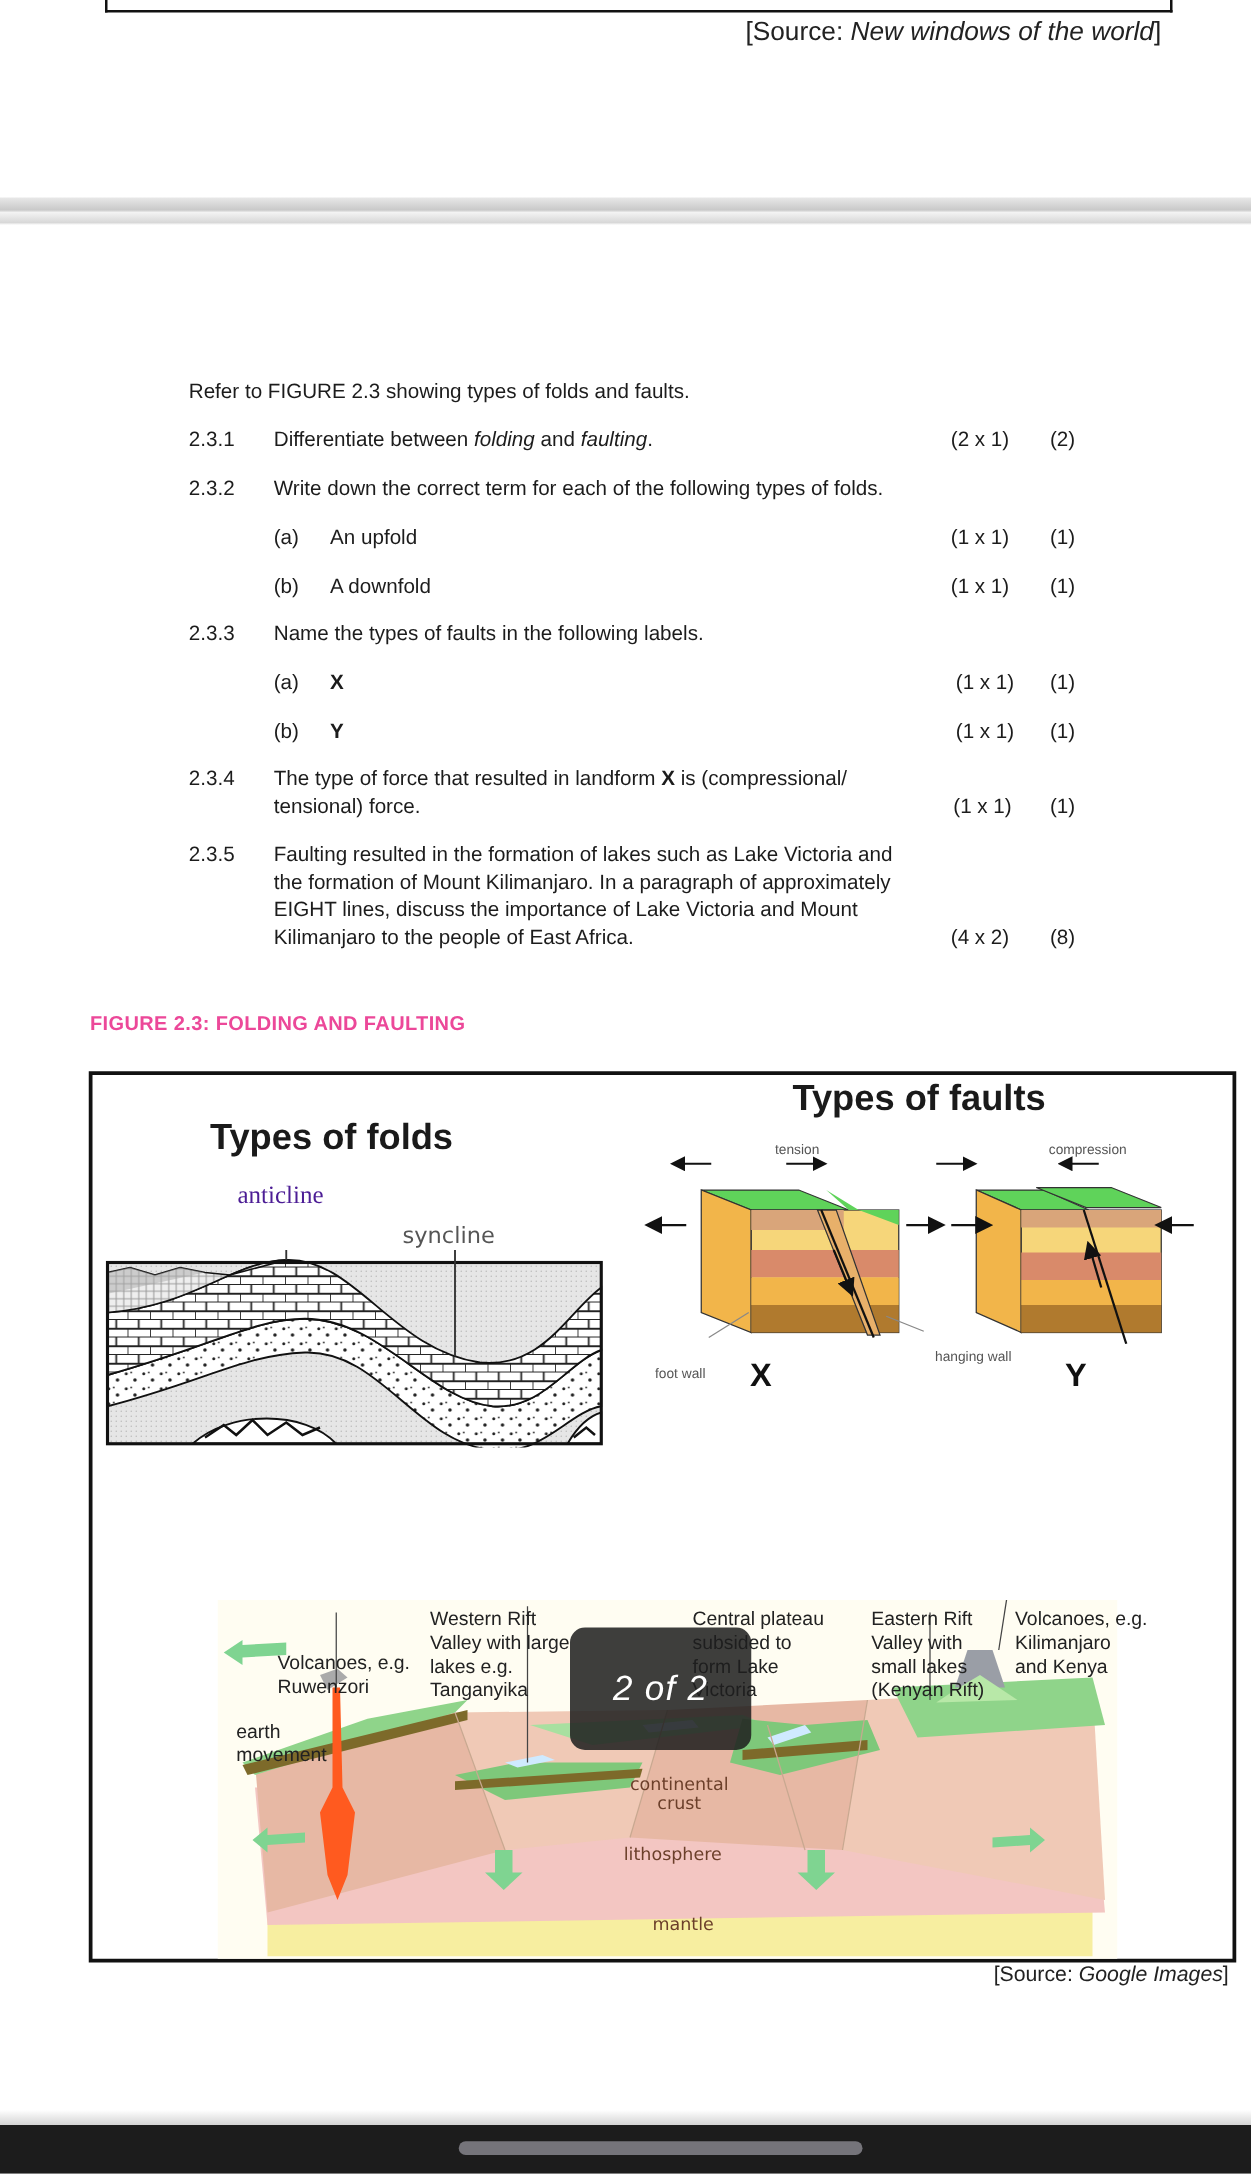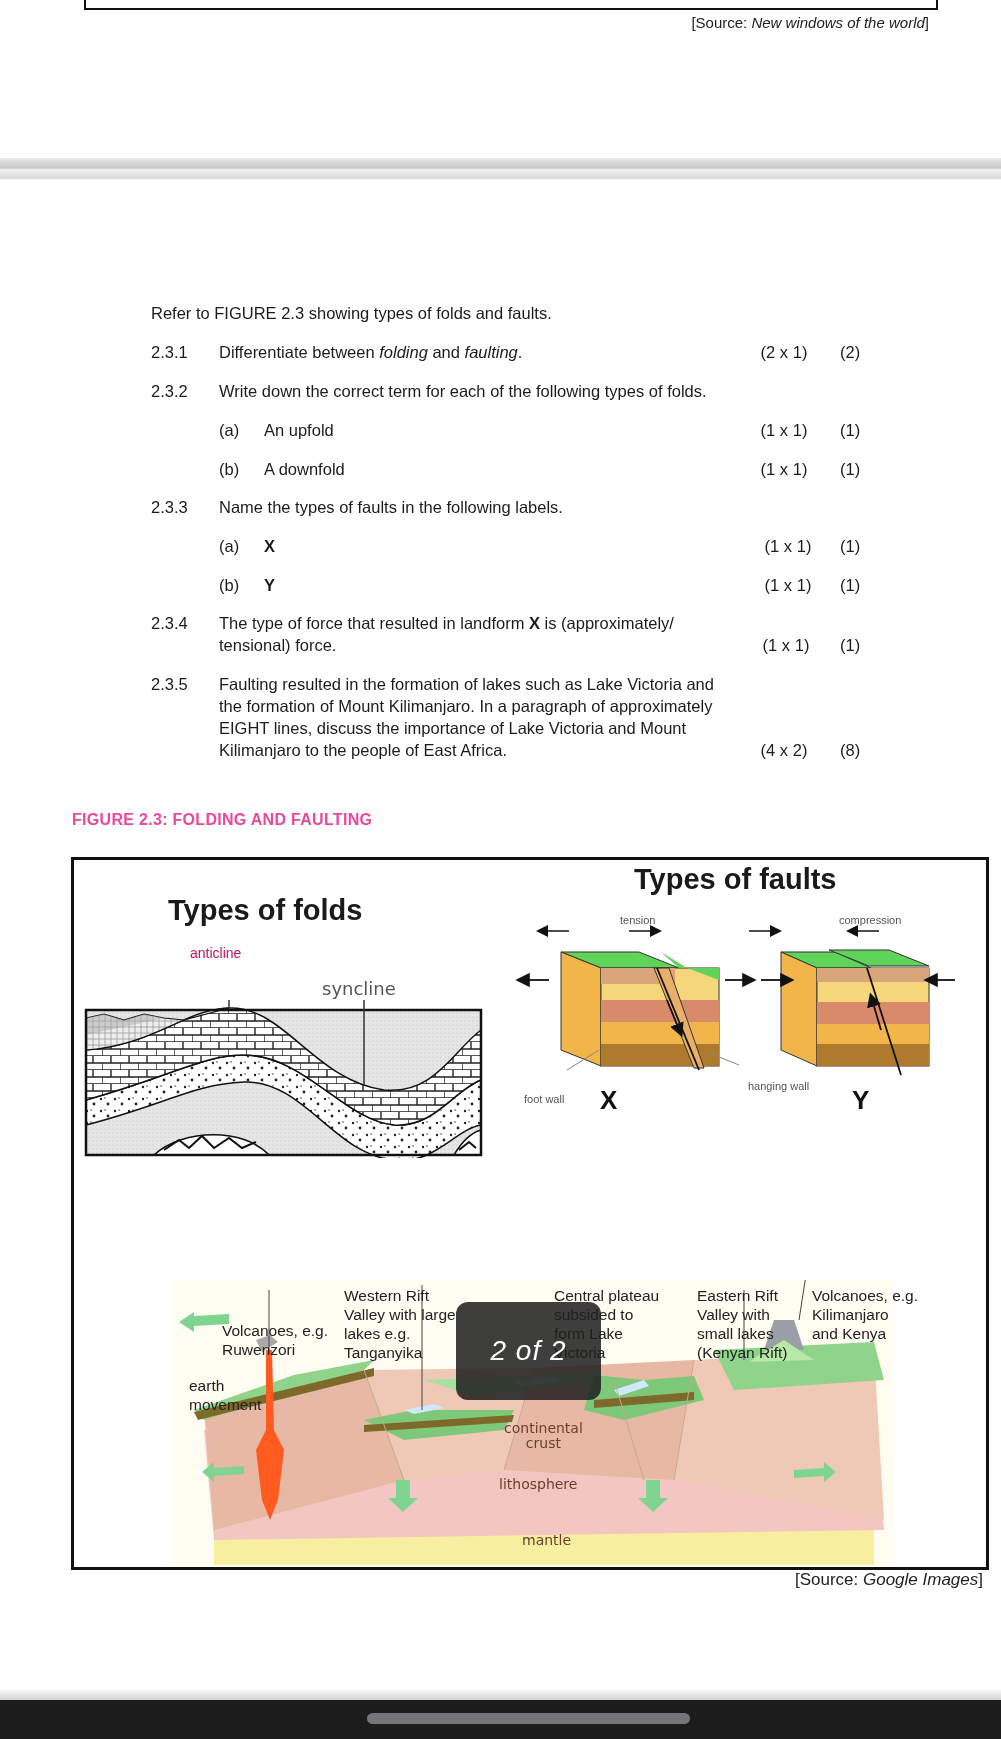--- a/index.html
+++ b/index.html
@@ -1,41 +1,41 @@
 <!DOCTYPE html>
 <html><head>
 <meta charset="utf-8">
 <style>
   * { box-sizing: border-box; margin: 0; padding: 0; }
   html, body { width: 1001px; height: 1739px; background: #ffffff; overflow: hidden; }
   body { position: relative; font-family: "Liberation Sans", sans-serif; color: #1a1a1a; }
 
   .top-box { position: absolute; left: 84px; top: -4px; width: 854px; height: 14px; border: 2px solid #111; border-top: none; }
-  .source-top { position: absolute; right: 72px; top: 14px; font-size: 15px; color: #222; }
+  .source-top { position: absolute; right: 72px; top: 14px; font-size: 21px; color: #222; }
   .source-top i, .source-bottom i { font-style: italic; }
 
   .page-sep { position: absolute; left: 0; top: 158px; width: 1001px; height: 22px;
               background: linear-gradient(#e8e8e8 0px, #c9c9c9 10px, #f3f3f3 12px, #d8d8d8 20px, #fff 22px); }
 
   .q { position: absolute; font-size: 16.5px; color: #1c1c1c; line-height: 22px; }
   .qnum { position: absolute; left: 151px; }
   .qtext { position: absolute; left: 219px; }
   .sub-letter { position: absolute; left: 219px; }
   .sub-text { position: absolute; left: 264px; }
   .marks { position: absolute; left: 754px; width: 60px; text-align: center; }
   .total { position: absolute; left: 840px; }
   b { font-weight: bold; }
 
   .fig-title { position: absolute; left: 72px; top: 811px; font-size: 16px; font-weight: bold; letter-spacing: 0.3px; color: #ec4899; }
 
   .fig-box { position: absolute; left: 71px; top: 857px; width: 918px; height: 713px; border: 3px solid #111; background: #fff; overflow: hidden; }
 
   .folds-title { position: absolute; left: 94px; top: 34px; font-size: 29px; font-weight: bold; color: #1a1a1a; }
   .faults-title { position: absolute; left: 560px; top: 3px; font-size: 29px; font-weight: bold; color: #1a1a1a; text-align: center; }
-  .lbl-anticline { position: absolute; left: 116px; top: 85px; font-size: 14px; color: #be185d; font-family: Liberation Sans, sans-serif; }
+  .lbl-anticline { position: absolute; left: 116px; top: 85px; font-size: 20px; color: #4c1d95; font-family: Liberation Serif, serif; }
   .lbl-syncline { position: absolute; left: 248px; top: 118px; font-size: 18px; color: #555; font-family: "DejaVu Sans", sans-serif; }
 
   .folds-svg { position: absolute; left: 10px; top: 140px; }
   .faults-svg { position: absolute; left: 435px; top: 50px; }
 
   .fault-small { position: absolute; font-size: 11px; color: #555; font-family: "Liberation Sans Narrow", "Liberation Sans", sans-serif; }
   .fault-letter { position: absolute; font-size: 26px; font-weight: bold; color: #111; }
 
   .rift-title { position: absolute; left: 0; width: 918px; top: 309px; text-align: center; font-size: 35px; line-height: 40px; color: #111; letter-spacing: 1.5px; font-family: "DejaVu Sans", sans-serif; }
 
@@ -98,21 +98,21 @@
 </div>
 <div class="q" style="left:0; top:574px; width:1001px;">
   <span class="sub-letter">(b)</span>
   <b class="sub-text">Y</b>
   <span class="marks" style="left:758px;">(1 x 1)</span>
   <span class="total">(1)</span>
 </div>
 
 <div class="q" style="left:0; top:612px; width:1001px;">
   <span class="qnum">2.3.4</span>
-  <span class="qtext"><span>The type of force that resulted in landform </span><b>X</b><span> is (approximately/</span></span>
+  <span class="qtext"><span>The type of force that resulted in landform </span><b>X</b><span> is (compressional/</span></span>
 </div>
 <div class="q" style="left:0; top:634px; width:1001px;">
   <span class="qtext">tensional) force.</span>
   <span class="marks" style="left:756px;">(1 x 1)</span>
   <span class="total">(1)</span>
 </div>
 
 <div class="q" style="left:0; top:673px; width:1001px;">
   <span class="qnum">2.3.5</span>
   <span class="qtext">Faulting resulted in the formation of lakes such as Lake Victoria and</span>

